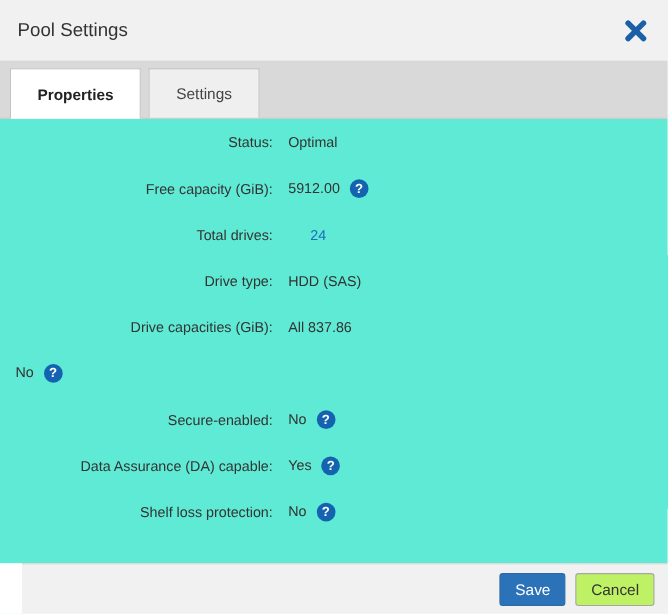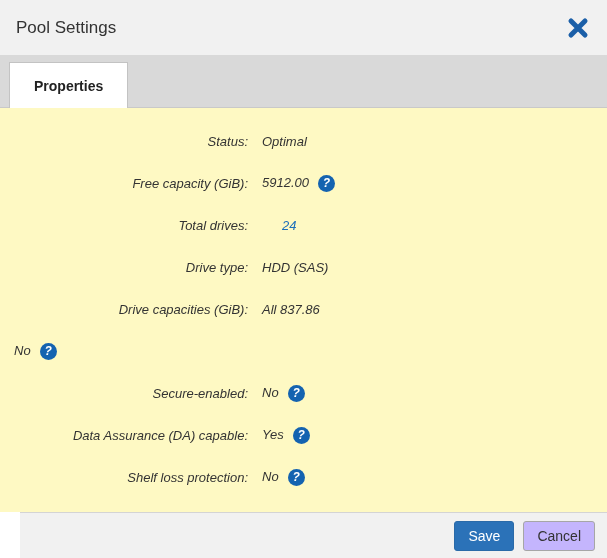--- a/index.html
+++ b/index.html
@@ -42,21 +42,21 @@
     padding:0 24px;font-size:14px;color:#444;
     background:#efefef;border:1px solid var(--tab-border);border-bottom:none;
     margin-right:7px;cursor:pointer;position:relative;
   }
   .tab.active{
     background:#ffffff;font-weight:bold;color:#222;
     height:46px;margin-bottom:-1px;z-index:2;
   }
 
   
-  .content{flex:1 1 auto;background:#fef9c3;padding-top:12px;font-style:italic;}
+  .content{flex:1 1 auto;background:#5eead4;}
   .row{height:42px;display:flex;align-items:center;font-size:13px;}
   .row .label{width:248px;text-align:right;flex:0 0 248px;color:#333;}
   .row .value{margin-left:14px;display:flex;color:#333;}
   .row .value a{color:var(--link);text-decoration:none;cursor:pointer;margin-left:20px;}
   .help{
     width:17px;height:17px;border-radius:50%;
     background:#1463b0;color:#fff;
     font-size:12px;font-weight:bold;line-height:17px;text-align:center;
     margin-left:9px;cursor:pointer;user-select:none;
   }
@@ -66,38 +66,39 @@
     height:46px;flex:0 0 46px;background:var(--header-bg);
     border-top:1px solid #d4d4d4;
     display:flex;align-items:center;justify-content:flex-end;
     padding-right:12px;gap:9px;margin-left:20px;
   }
   .btn{
     font-family:inherit;font-size:14px;
     padding:6px 13px;border-radius:3px;cursor:pointer;
   }
   .btn.save{background:var(--save-bg);border:1px solid var(--save-border);color:#fff;}
-  .btn.cancel{background:#c4b5fd;border:1px solid #a6a6a6;color:#333;}
+  .btn.cancel{background:#bef264;border:1px solid #a6a6a6;color:#333;}
 </style>
 </head>
 <body>
 
 <div class="dialog">
 
   <div class="header">
     <span class="title">Pool Settings</span>
     <span class="close">
       <svg width="22" height="22" viewBox="0 0 22 22" aria-hidden="true">
         <path d="M4 4 L18 18 M18 4 L4 18" stroke="#1b5fa8" stroke-width="5" stroke-linecap="round"></path>
       </svg>
     </span>
   </div>
 
   <div class="tabbar">
     <div class="tab active">Properties</div>
+    <div class="tab">Settings</div>
   </div>
 
   <div class="content" id="rows">
       <div class="row">
         <div class="label">Status:</div>
         <div class="value">
           <span>Optimal</span>
         </div>
       </div>
       <div class="row">

